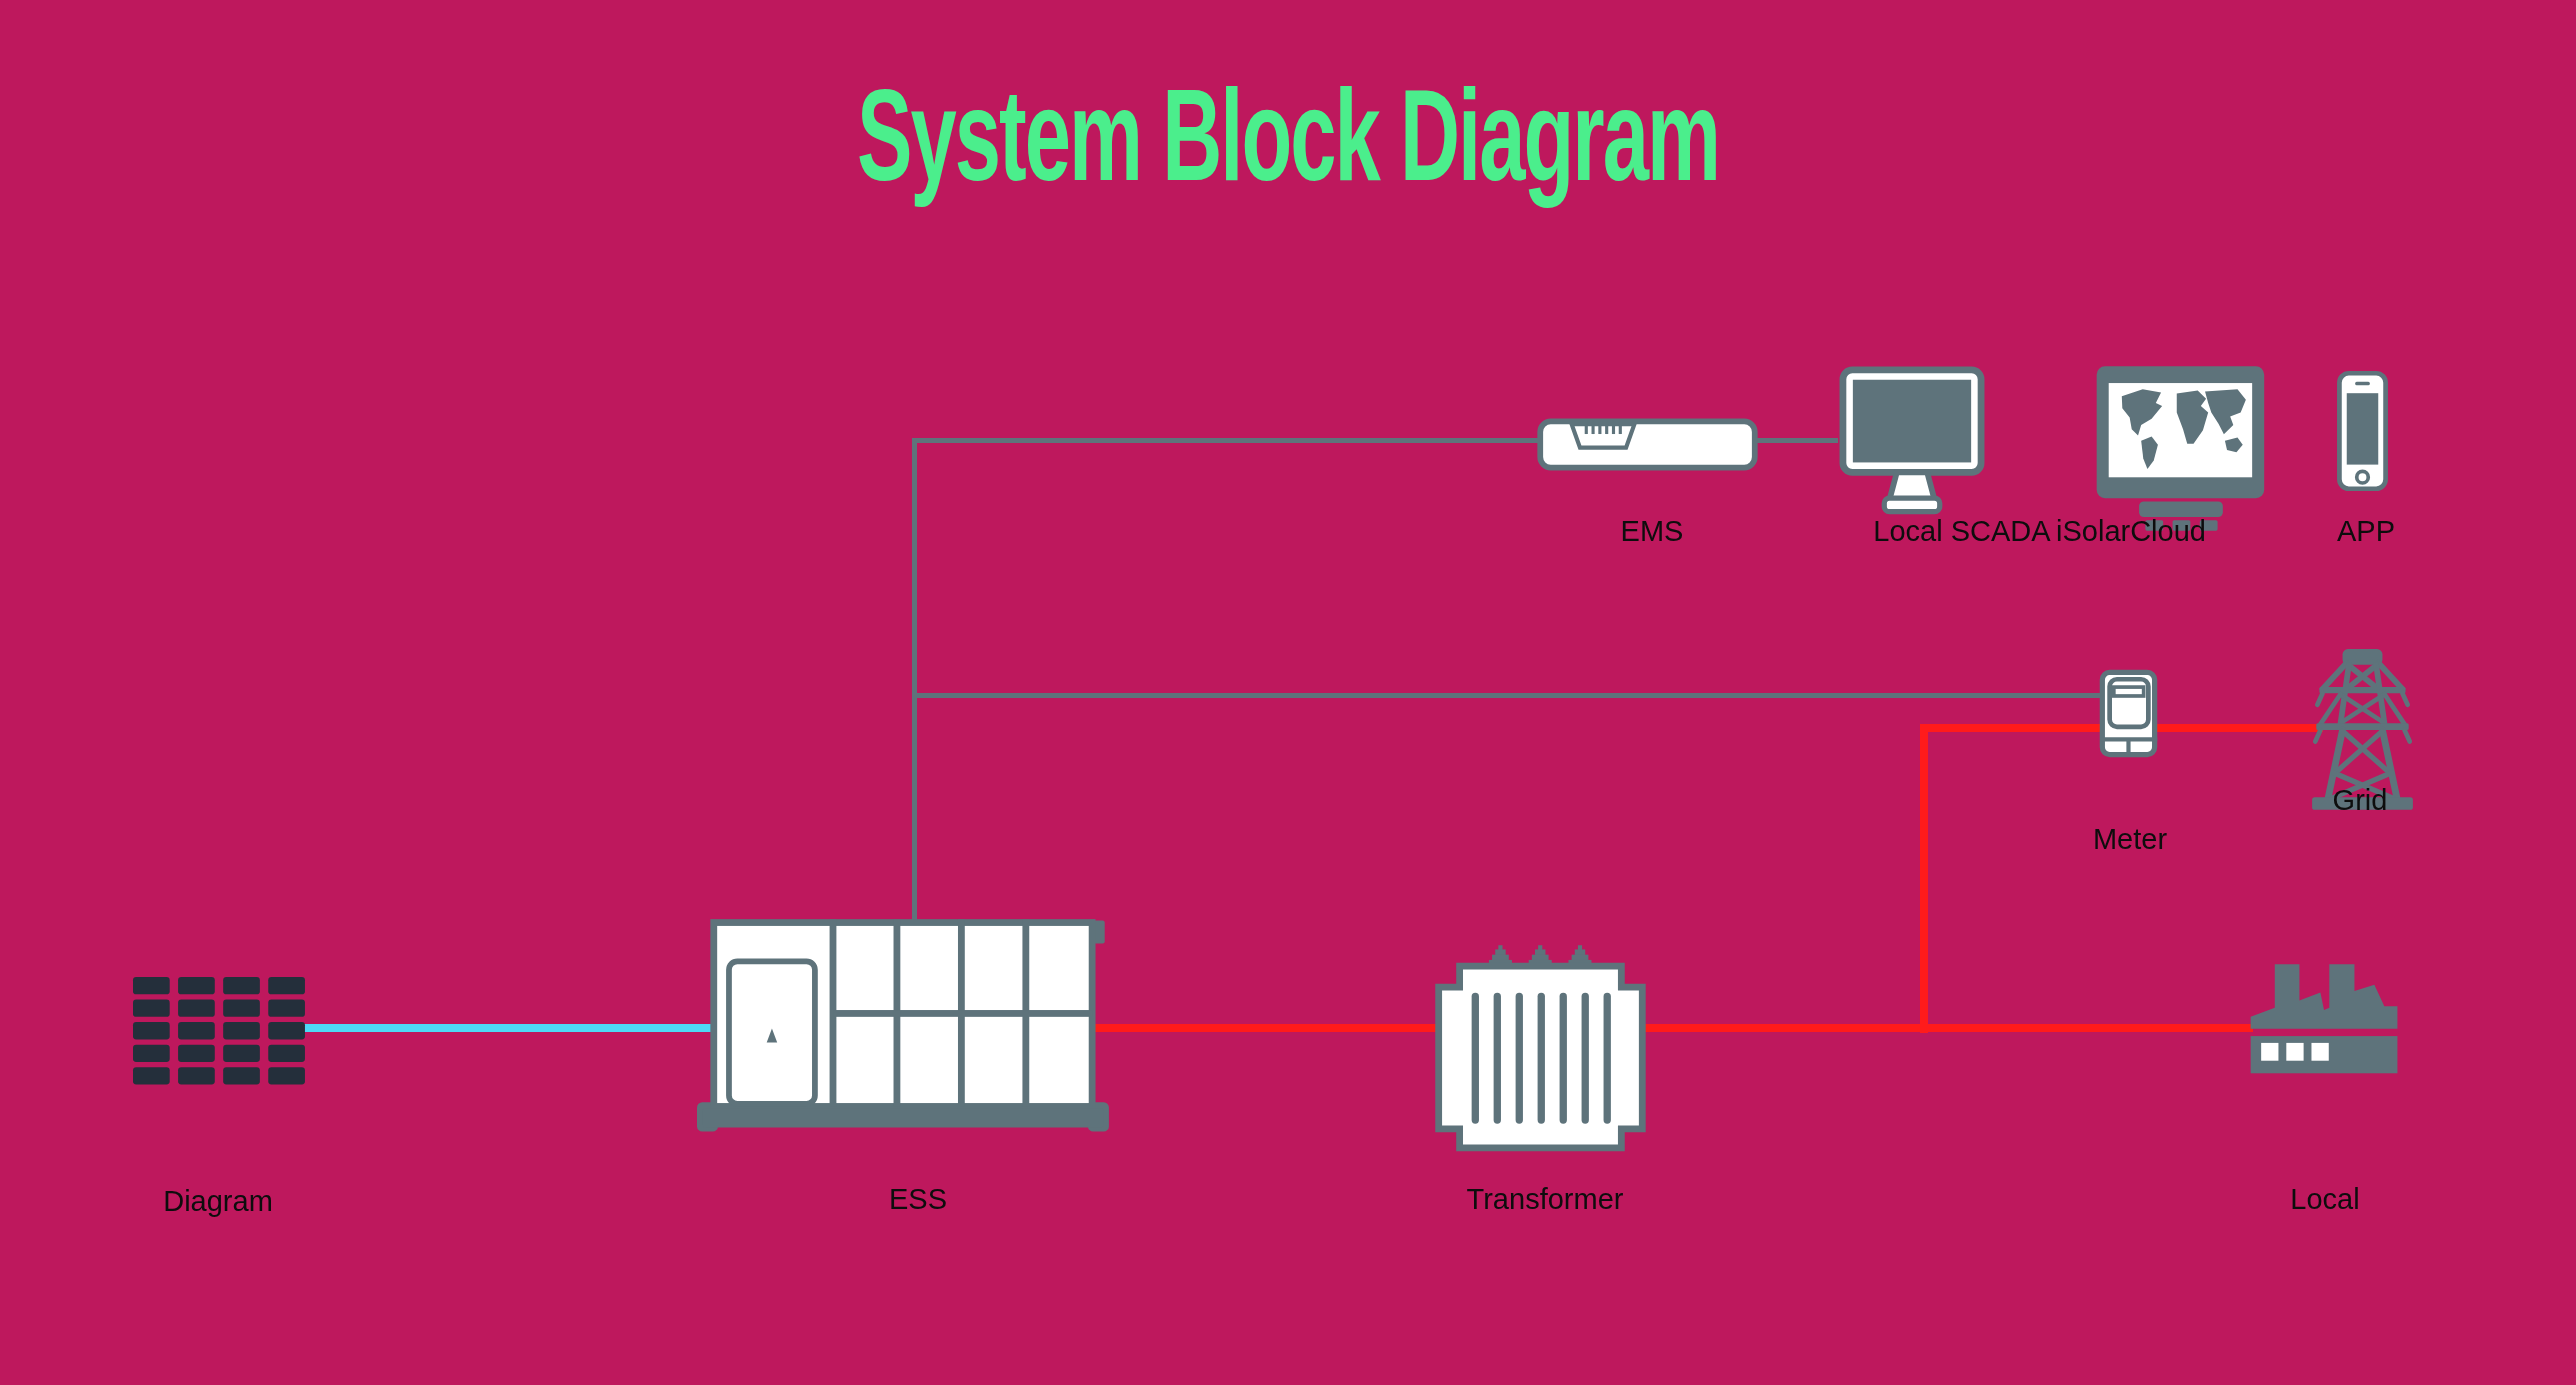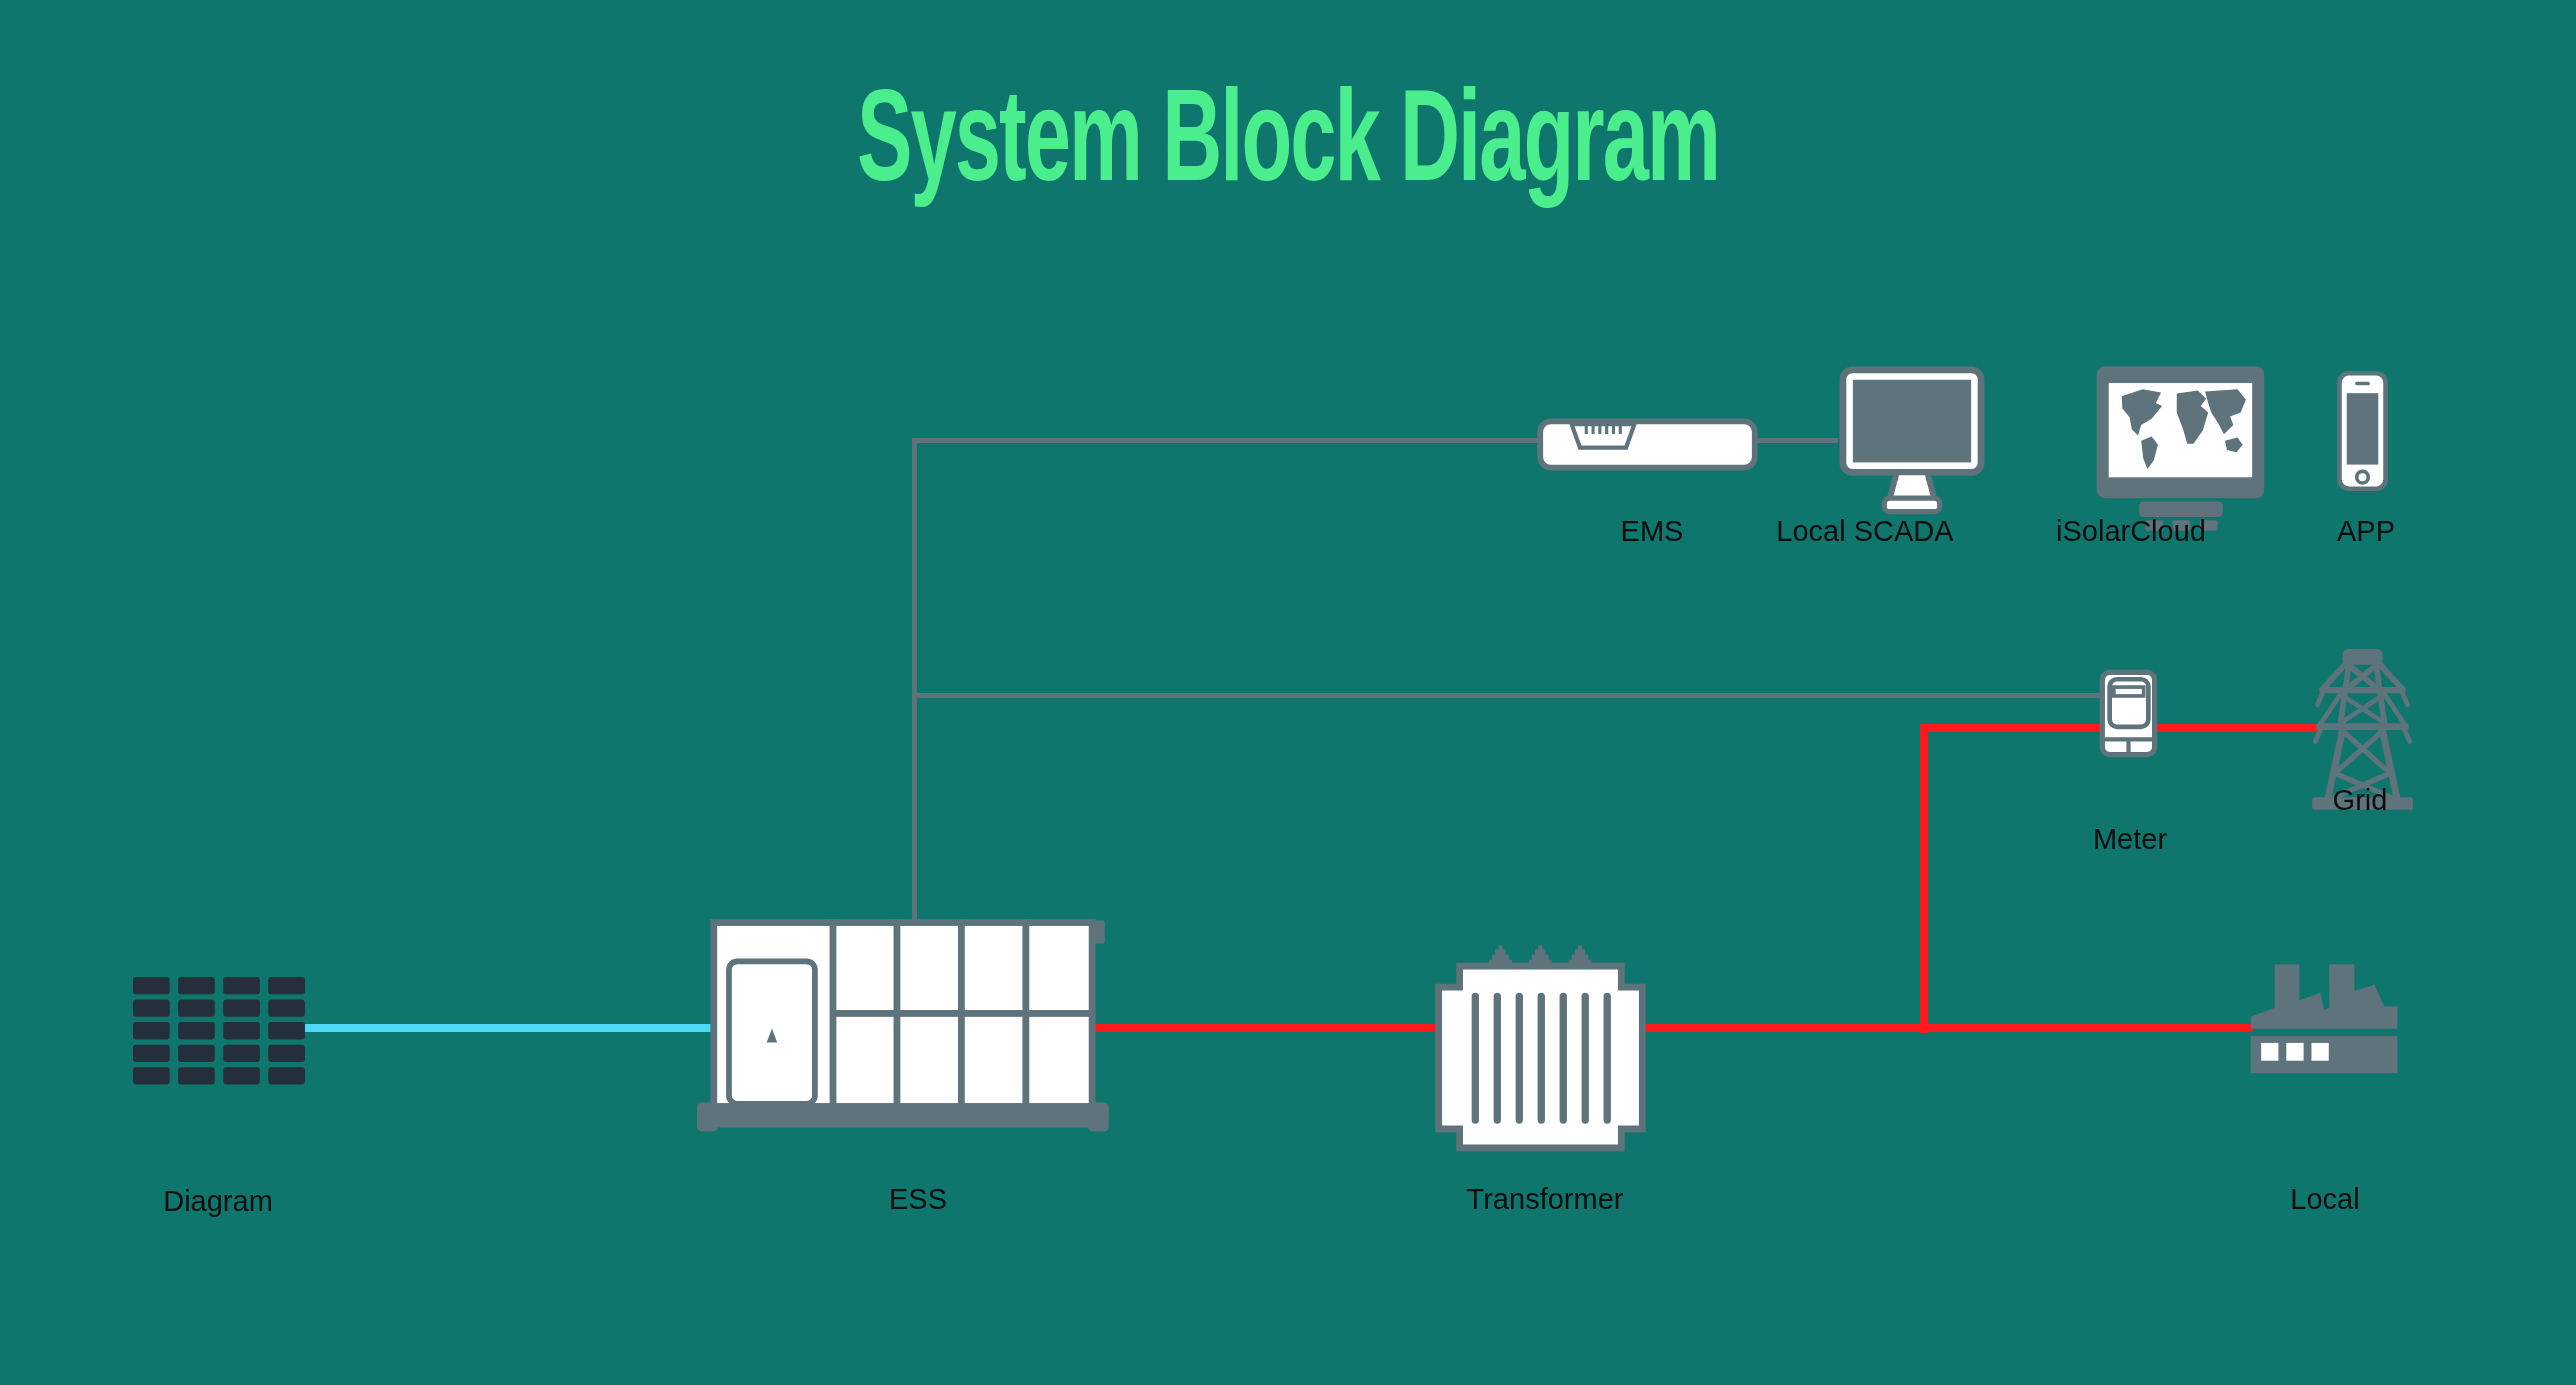--- a/index.html
+++ b/index.html
@@ -1,16 +1,16 @@
 <!DOCTYPE html>
 <html style="--title-green: #4BEE8C; --dc: #4ED9F6; --ac: #FF1B1B; --comm: #5E737B; --icon: #5E737B; --module-dark: #242F3B; --ink: #0D0D0D; --legend-border: #26292E;font-size:8.4px"><head>
 <meta charset="utf-8">
 <style>
   html,body{margin:0;padding:0;background:#fff;}
-  #stage{position:relative;width:2576px;height:1385px;background:#0f766e;overflow:hidden;
+  #stage{position:relative;width:2576px;height:1385px;background:#be185d;overflow:hidden;
          font-family:"Liberation Sans",sans-serif;}
   .line{position:absolute;}
   .dc{background:var(--dc);}
   .ac{background:var(--ac);}
   .comm{background:var(--comm);}
   #title{position:absolute;left:0;top:67px;width:2576px;text-align:center;
          font-size:130px;line-height:136px;font-weight:700;color:var(--title-green);
          transform:scaleX(0.64);transform-origin:50% 50%;letter-spacing:-3.1px;white-space:nowrap;}
   #legend{position:absolute;left:90px;top:427px;width:682px;height:181px;
           border:2.6px solid var(--legend-border);background:#fff;}
@@ -207,18 +207,18 @@
     <circle class="sw" cx="54" cy="208" r="11" stroke-width="7"></circle>
   </svg>
 
   <div class="label" style="left:87px;top:1179px;">Diagram</div>
   <div class="label" style="left:787px;top:1177px;">ESS</div>
   <div class="label" style="left:1414px;top:1177px;text-align:center;">Transformer</div>
   <div class="label" style="left:2194px;top:1177px;">Local</div>
   <div class="label" style="left:1999px;top:817px;">Meter</div>
   <div class="label" style="left:2229px;top:778px;">Grid</div>
   <div class="label" style="left:1521px;top:509px;">EMS</div>
-  <div class="label" style="left:1734px;top:509px;">Local SCADA</div>
+  <div class="label" style="left:1831px;top:509px;">Local SCADA</div>
   <div class="label" style="left:2000px;top:509px;">iSolarCloud</div>
   <div class="label" style="left:2235px;top:509px;">APP</div>
 
 </div>
 
 
 </body></html>

